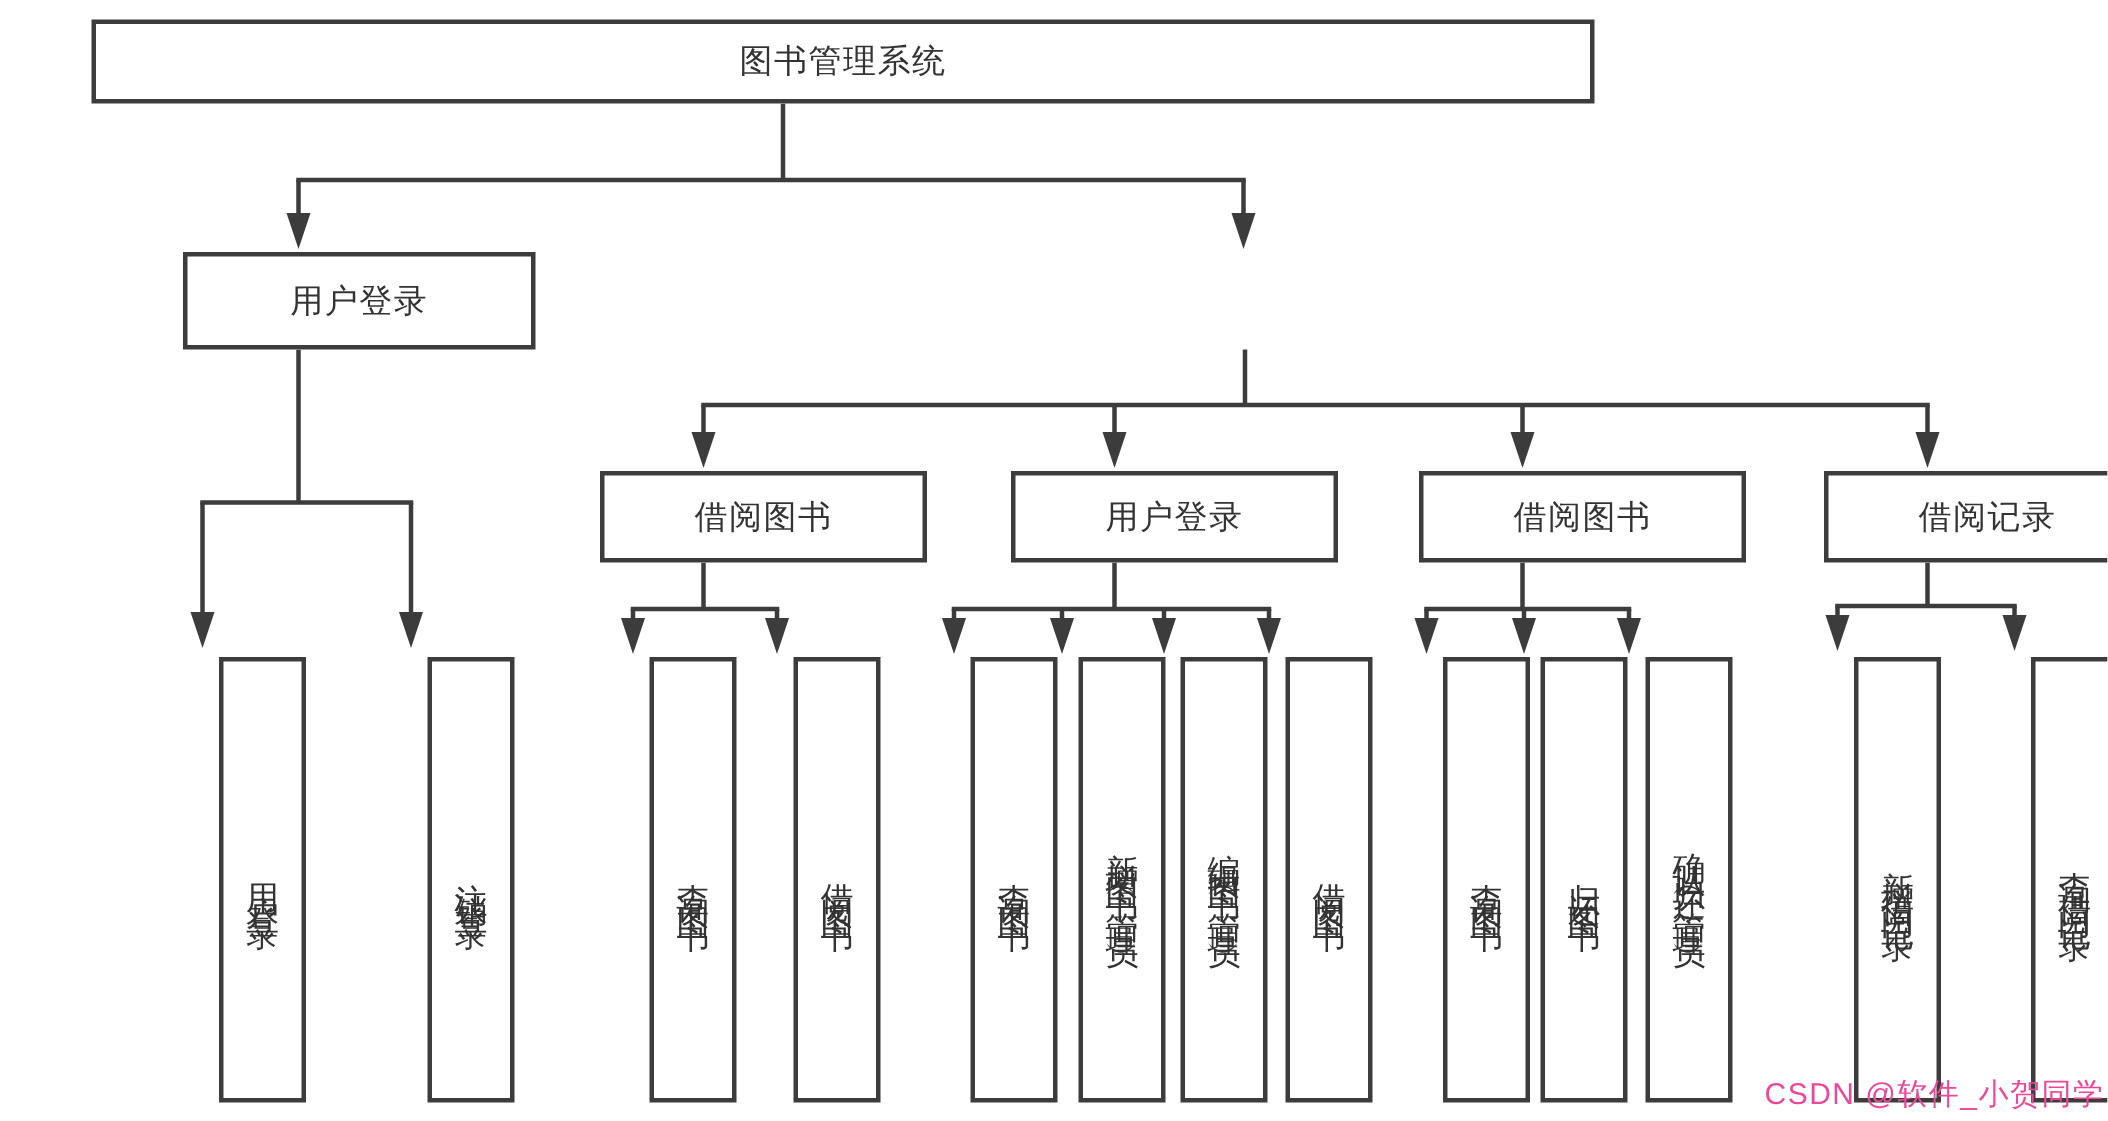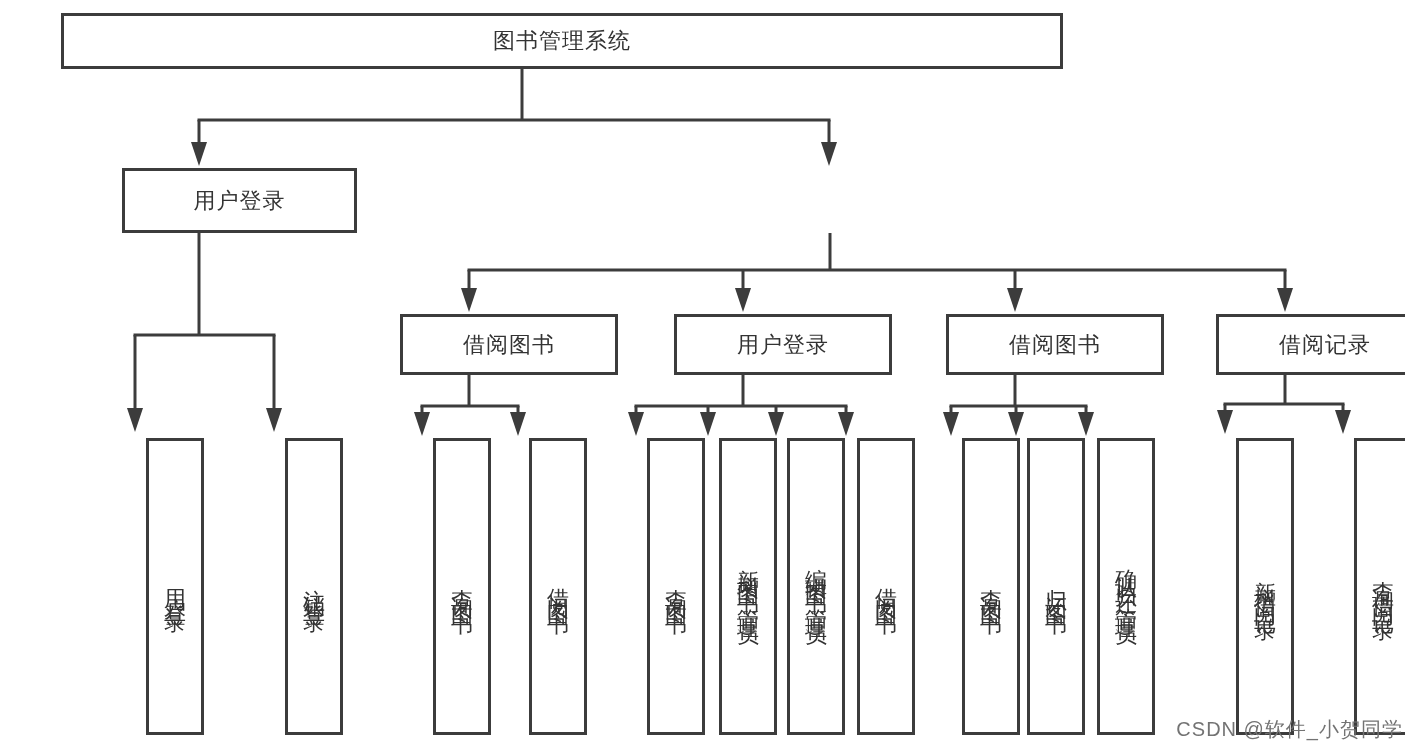--- a/index.html
+++ b/index.html
@@ -34,21 +34,21 @@
     letter-spacing:8px;
     color:#333333;
     white-space:nowrap;
     line-height:1;
   }
   #watermark{
     position:absolute;
     right:2px;
     top:716px;
     font-size:20px;
-    color:#737373;
+    color:#ec4899;
     letter-spacing:1px;
     z-index:5;
   }
   svg line{stroke:#3c3c3c;stroke-width:3;}
   svg polygon{fill:#3c3c3c;}
 </style>
 </head>
 <body>
 
 <div id="stage">

